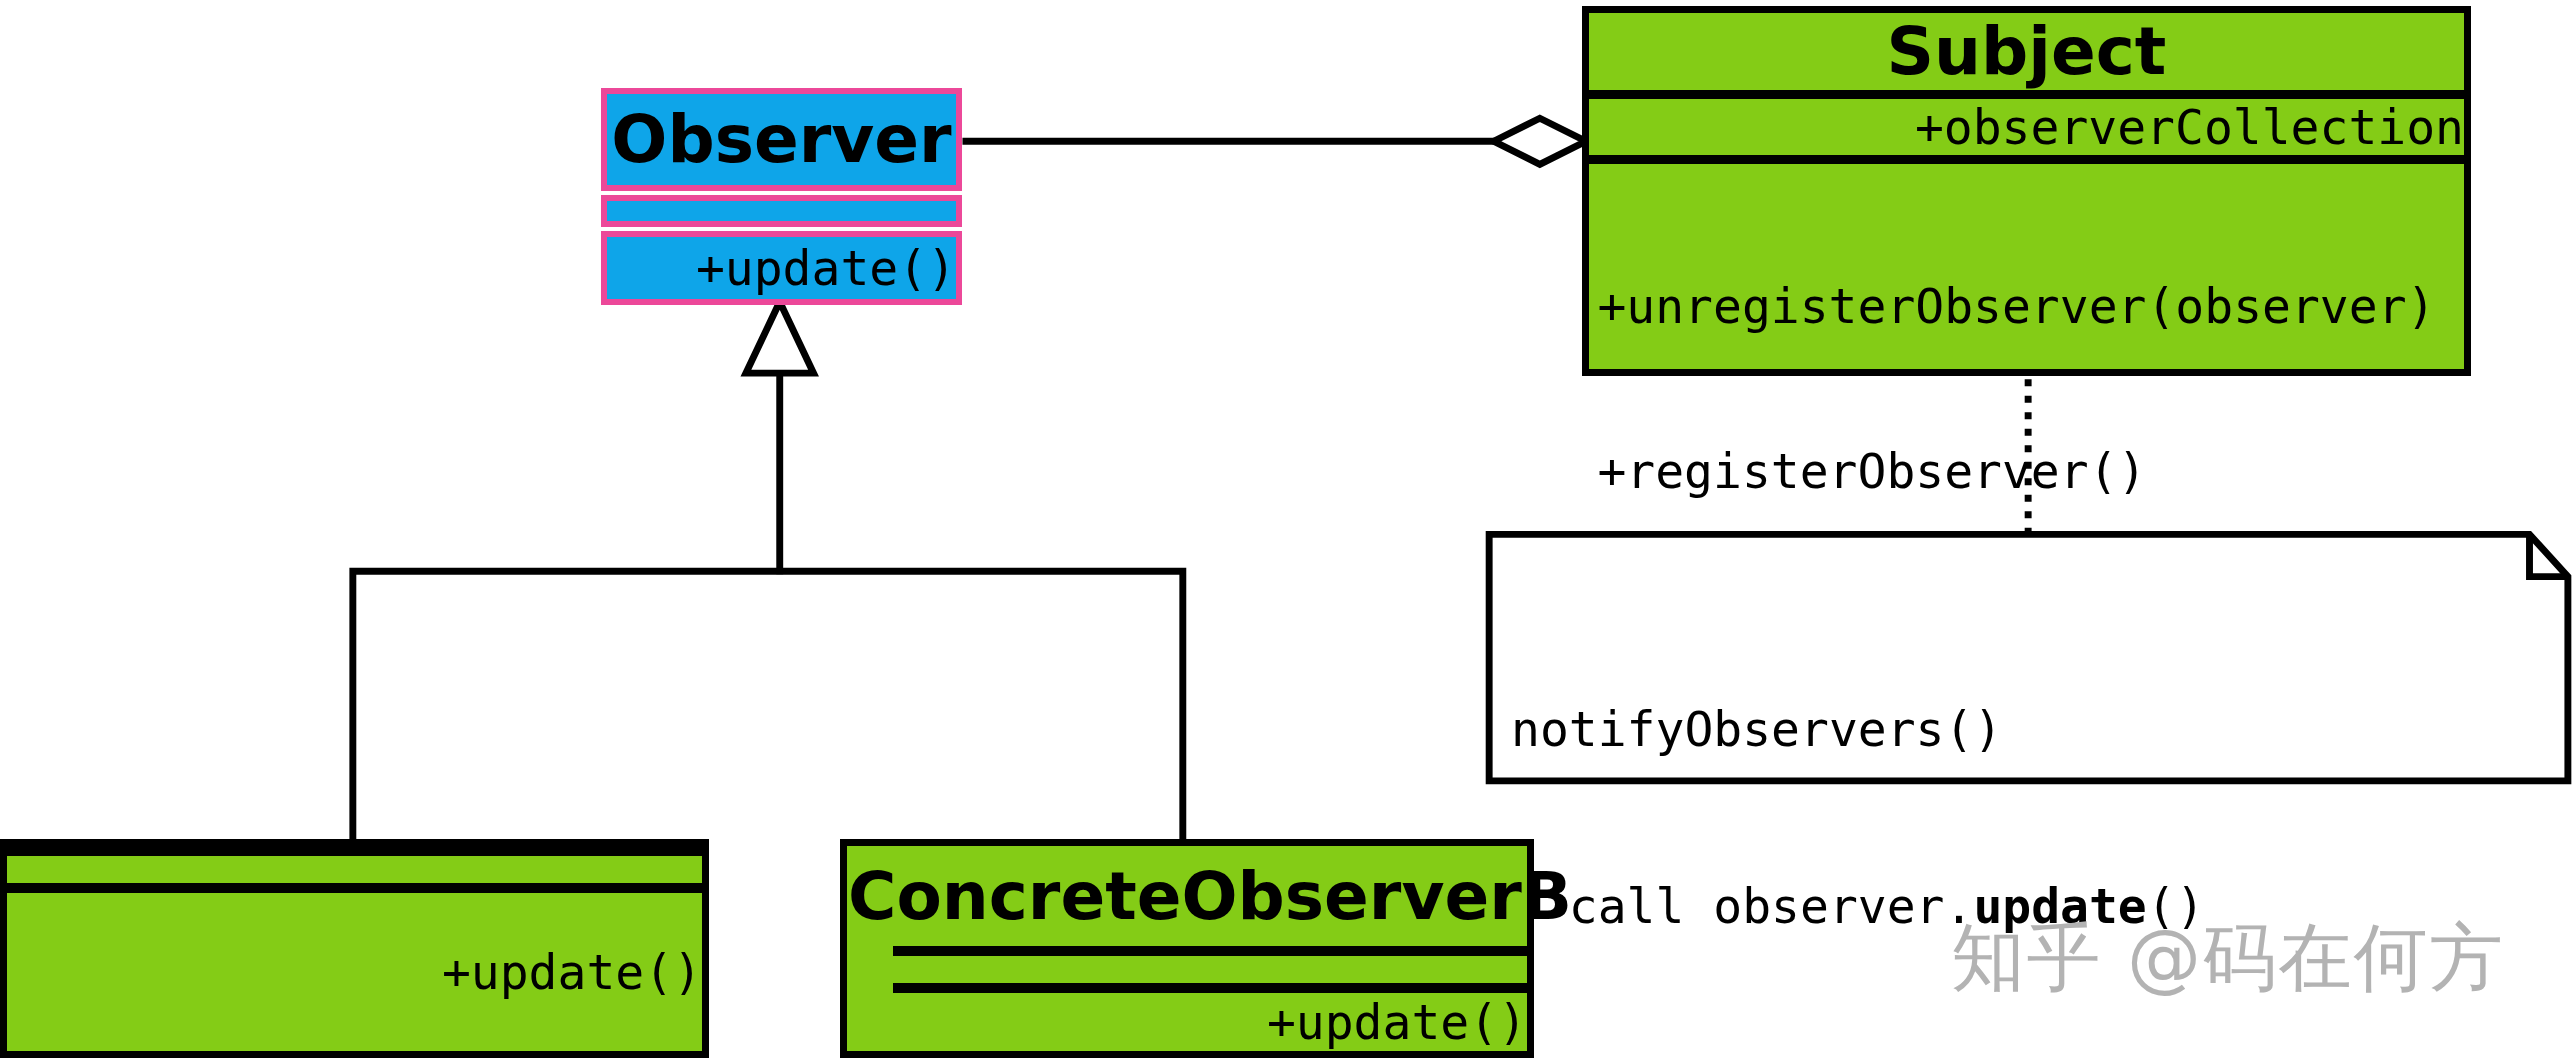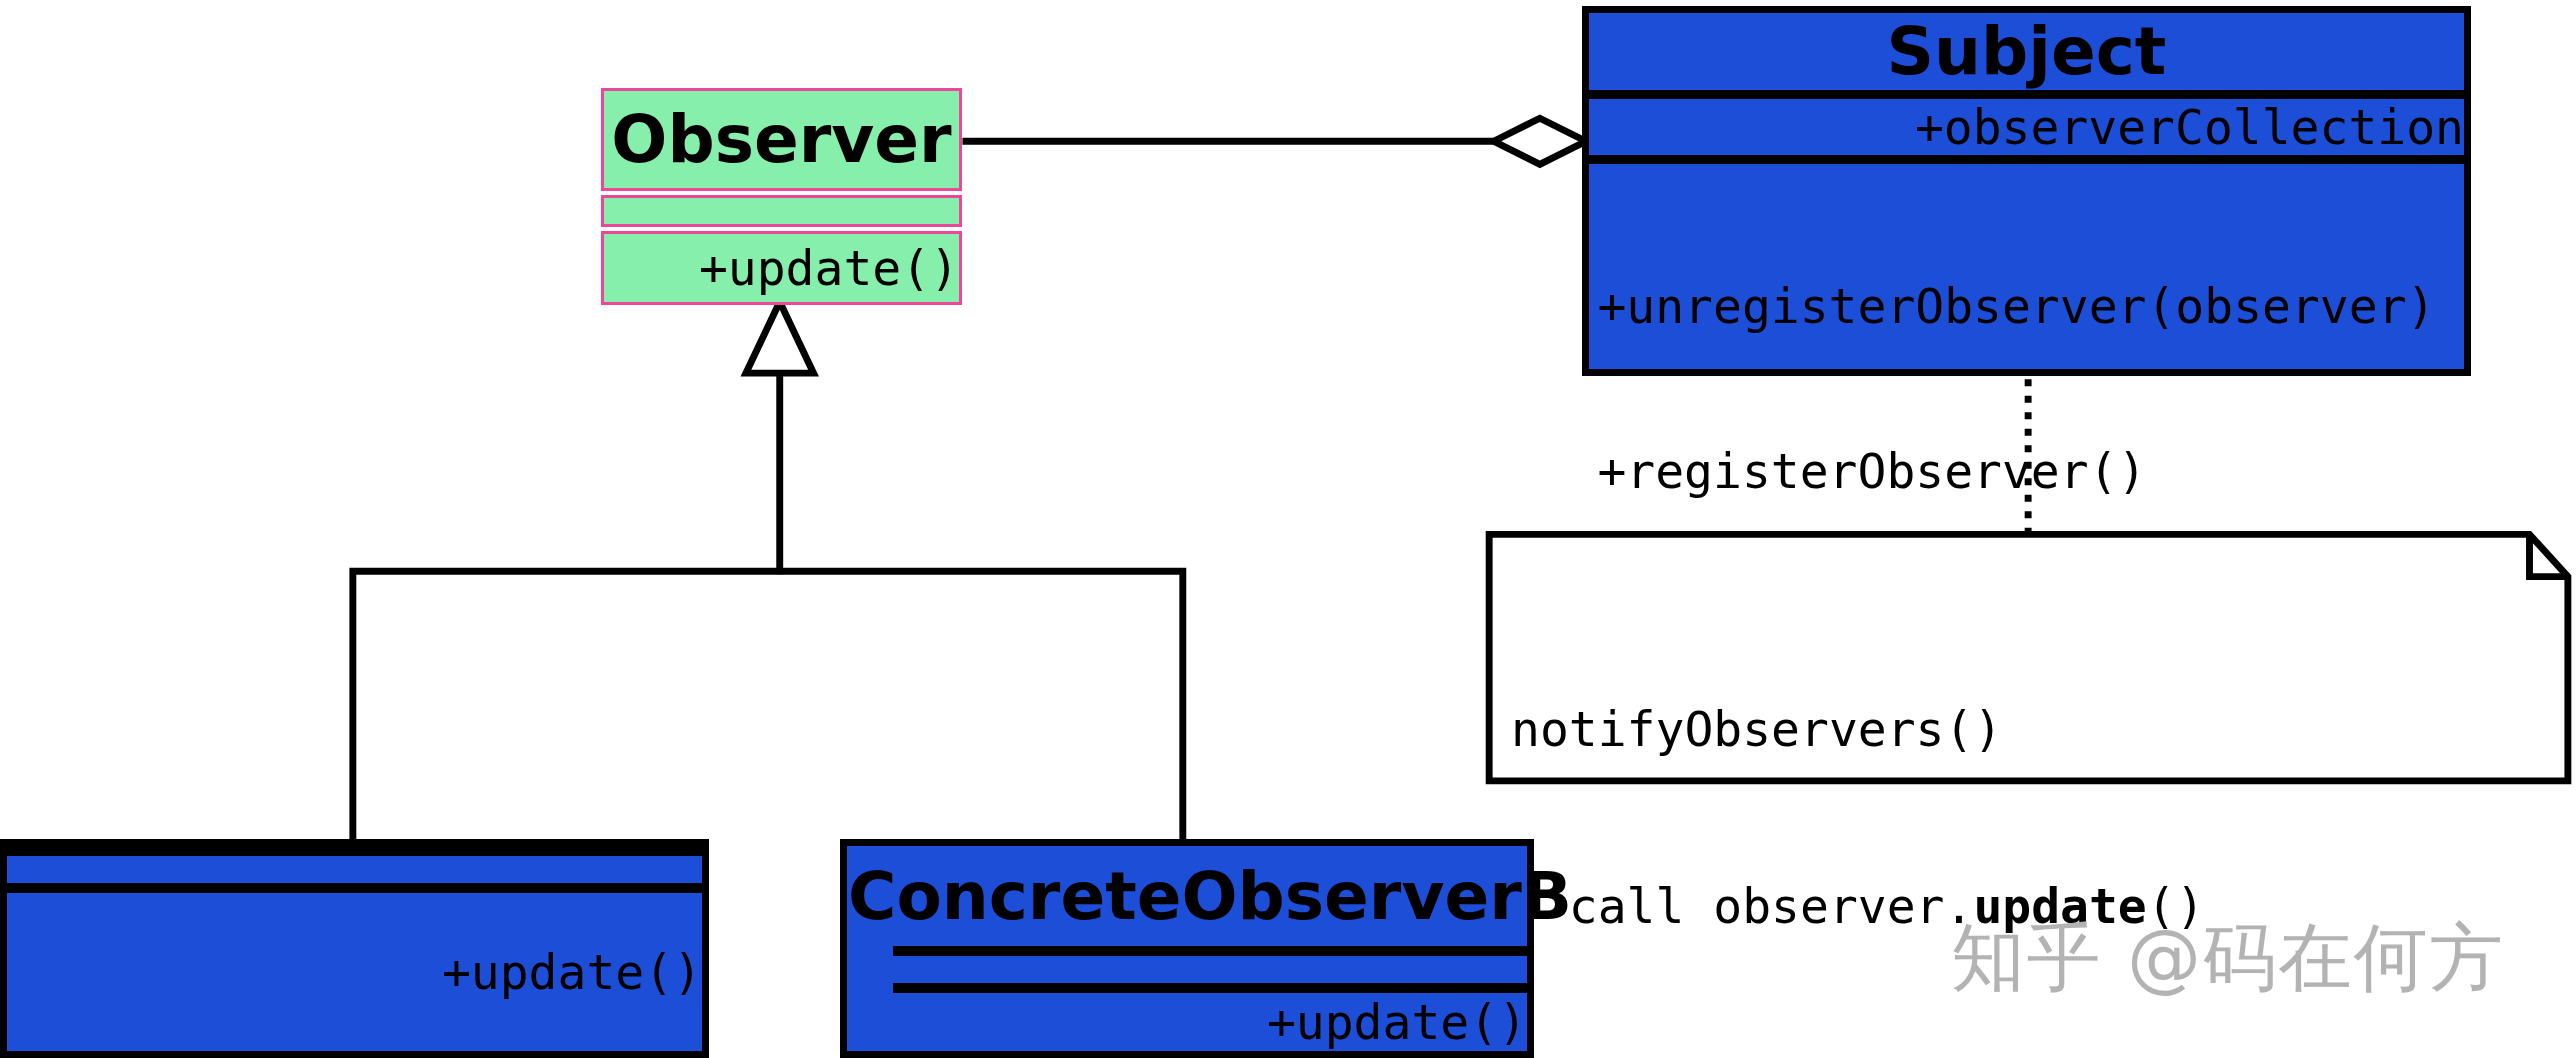--- a/index.html
+++ b/index.html
@@ -9,21 +9,21 @@
     background:#ffffff;
     overflow:hidden;
     font-family:"DejaVu Sans","Liberation Sans",sans-serif;
     color:#000;
   }
   #connectors{position:absolute;left:0;top:0;width:2576px;height:1058px;}
 
   
   .cbox{
     position:absolute;
-    background:#1d4ed8;
+    background:#84cc16;
     border:7px solid #000;
     box-sizing:border-box;
     display:flex;
     flex-direction:column;
   }
   .hdr{
     font-weight:bold;
     font-size:66px;
     display:flex;
     align-items:center;
@@ -36,22 +36,22 @@
     white-space:pre;
     justify-content:flex-end;
   }
   .sec-div{border-top:9.2px solid #000;box-sizing:border-box;}
   .attr-row{display:flex;align-items:center;}
   .meth-row{display:flex;align-items:center;}
 
   
   .obs-part{
     position:absolute;
-    background:#86efac;
-    border:3px solid #ec4899;
+    background:#0ea5e9;
+    border:6px solid #ec4899;
     box-sizing:border-box;
   }
   #obs-header{left:601px;top:88px;width:361px;height:103px;}
   #obs-attrs{left:601px;top:195px;width:361px;height:31.5px;}
   #obs-methods{left:601px;top:231px;width:361px;height:74px;display:flex;align-items:center;padding-left:6.1px;}
 
   
   #subject{left:1582px;top:6.1px;width:889px;height:370px;}
   #subject .sec-header{height:86px;}
   #subject .sec-attrs{height:76px;padding-left:10.8px;}

